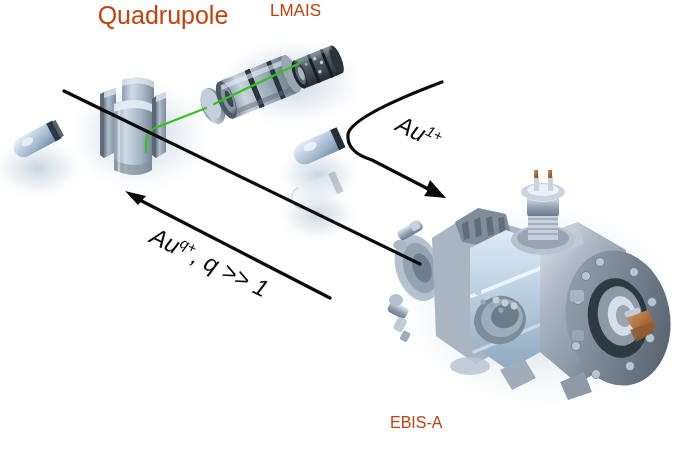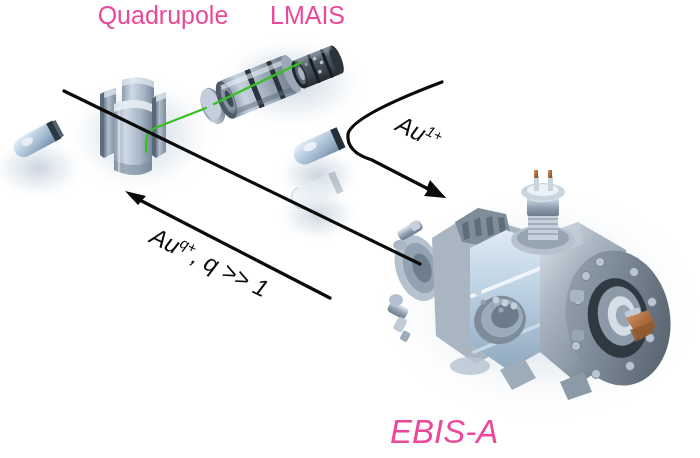--- a/index.html
+++ b/index.html
@@ -20,42 +20,41 @@
   }
   #figure svg.layer {
     position: absolute;
     left: 0;
     top: 0;
     width: 700px;
     height: 458px;
   }
   .label-text {
     position: absolute;
-    color: #ec4899;
+    color: #c2410c;
     white-space: nowrap;
     line-height: 1.05;
     user-select: none;
   }
   #label-quadrupole {
     left: 58px;
     top: 2px;
     font-size: 25px;
     text-align: center;
     width: 210px;
   }
   #label-lmais {
     left: 270px;
     top: 2px;
-    font-size: 25px;
+    font-size: 17px;
   }
   #label-ebis {
     left: 390px;
     top: 415px;
-    font-size: 33px;
-    font-style: italic;
+    font-size: 16px;
   }
   .math-label {
     position: absolute;
     font-style: italic;
     color: #0a0a0a;
     white-space: nowrap;
     user-select: none;
   }
   #label-au1 {
     left: 404px;

